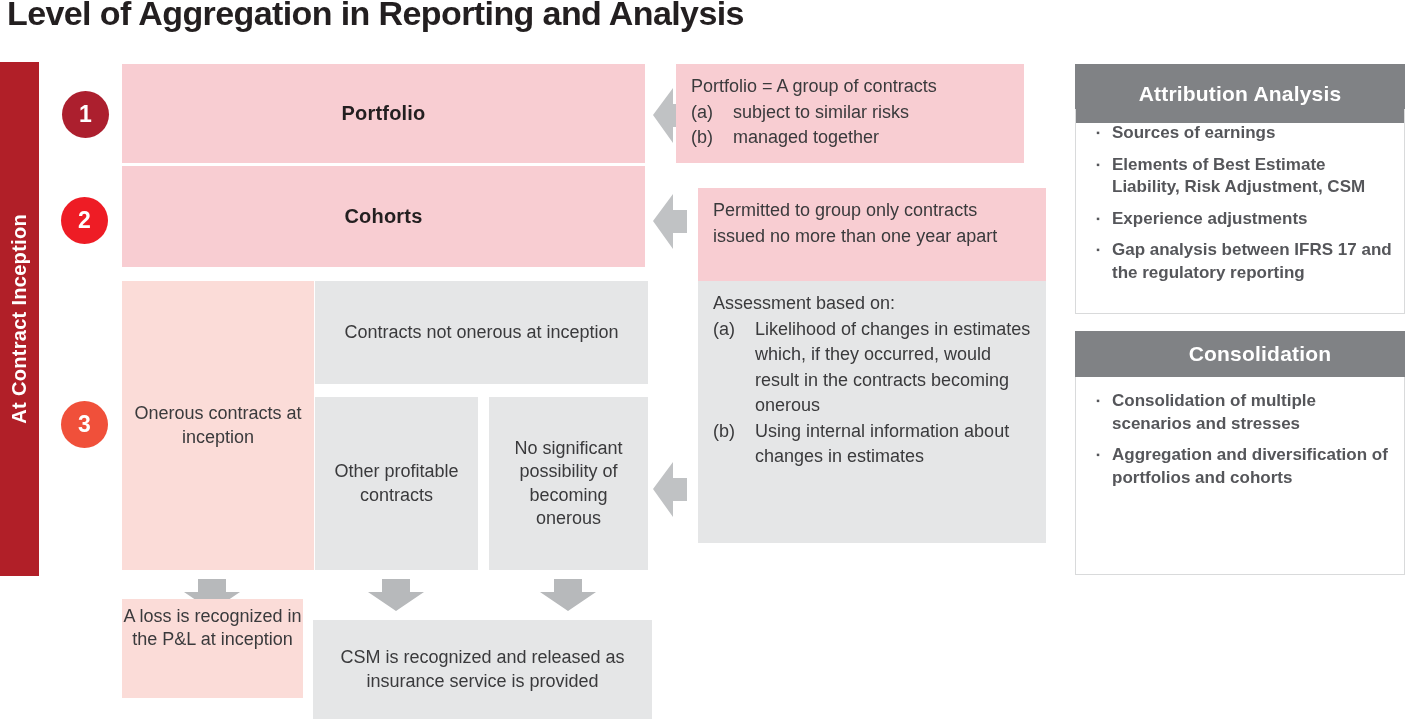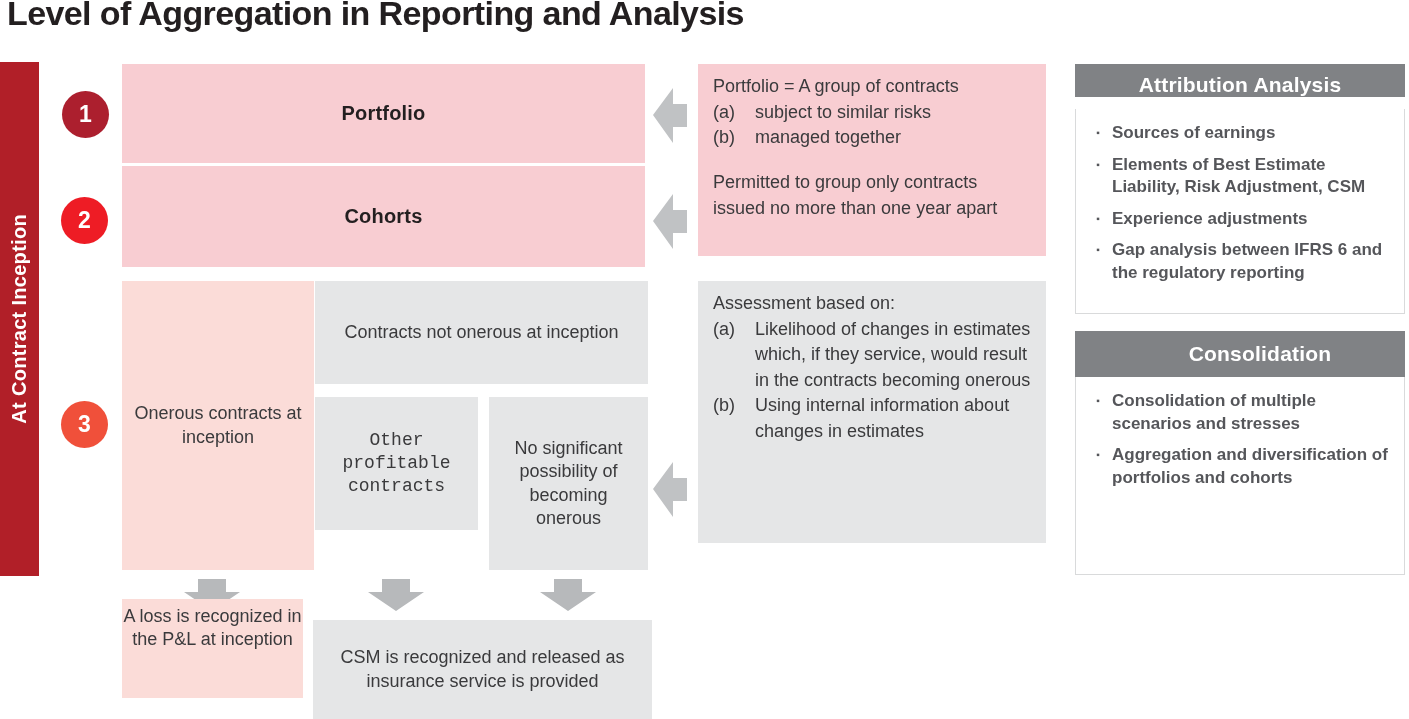--- a/index.html
+++ b/index.html
@@ -48,30 +48,30 @@
   .center-box{
     display:flex;align-items:center;justify-content:center;
     text-align:center;font-size:18px;line-height:1.28;color:#3a3a3c;
   }
   .head-label{font-weight:700;font-size:20px;color:#231f20;letter-spacing:0.2px;}
 
   .bx-portfolio{left:122px;top:64px;width:523px;height:99px;}
   .bx-cohorts{left:122px;top:166px;width:523px;height:101px;}
   .bx-onerous{left:122px;top:281px;width:192px;height:289px;}
   .bx-notonerous{left:315px;top:281px;width:333px;height:103px;text-align:center;}
-  .bx-other{left:315px;top:397px;width:163px;height:133px;font-family:Liberation Mono, monospace;}
+  .bx-other{left:315px;top:397px;width:163px;height:173px;}
   .bx-nosig{left:489px;top:397px;width:159px;height:173px;padding:16px 10px;}
 
   
   .note{
     font-size:18px;line-height:1.42;color:#3a3a3c;text-align:left;
     padding:10px 12px 8px 15px;
   }
-  .bx-note1{left:698px;top:64px;width:348px;height:99px;}
-  .bx-note2{left:698px;top:160px;width:348px;height:96px;}
+  .bx-note1{left:676px;top:64px;width:348px;height:99px;}
+  .bx-note2{left:698px;top:188px;width:348px;height:96px;}
   .bx-assess{left:698px;top:281px;width:348px;height:262px;}
   .note-row{display:grid;grid-template-columns:42px 1fr;align-items:start;}
 
   
   .bx-loss{left:122px;top:599px;width:181px;height:99px;padding-top:6px;align-items:flex-start;}
   .bx-csm{left:313px;top:620px;width:339px;height:99px;padding:16px 12px;}
 
   
   .arrow{display:block;}
   .arrow-left1{left:653px;top:88px;}
@@ -81,21 +81,21 @@
   .arrow-down2{left:368px;top:579px;}
   .arrow-down3{left:540px;top:579px;}
 
   
   .panel{left:1075px;width:330px;box-sizing:border-box;}
   .panel-header{
     background:#808285;color:#ffffff;
     display:flex;align-items:center;justify-content:center;
     font-weight:700;font-size:21px;letter-spacing:0.2px;
   }
-  .panel1-header{top:64px;height:33px;align-items:flex-end;}
+  .panel1-header{top:64px;height:59px;}
   .panel2-header{top:331px;height:46px;padding-left:40px;}
   .panel-body{
     border:1px solid #d9dadb;border-top:none;
     padding:10px 10px 8px 8px;box-sizing:border-box;
   }
   .panel1-body{top:109px;height:205px;}
   .panel2-body{top:377px;height:198px;}
   .panel-item{
     display:grid;grid-template-columns:28px 1fr;
     font-size:17px;font-weight:700;color:#55565a;line-height:1.33;
@@ -162,21 +162,21 @@
 <div class="abs box grayfill center-box bx-nosig">
   <span>No significant possibility of becoming onerous</span>
 </div>
 <svg class="abs arrow arrow-left3" width="34" height="55" viewBox="0 0 34 55">
   <polygon points="0,27 20,0 20,16 34,16 34,39 20,39 20,55" fill="#c0c2c4"></polygon>
 </svg>
 <div class="abs box grayfill note bx-assess">
   <div>Assessment based on:</div>
   <div class="note-row">
     <span>(a)</span>
-    <span>Likelihood of changes in estimates which, if they service, would result in the contracts becoming onerous</span>
+    <span>Likelihood of changes in estimates which, if they occurred, would result in the contracts becoming onerous</span>
   </div>
   <div class="note-row">
     <span>(b)</span>
     <span>Using internal information about changes in estimates</span>
   </div>
 </div>
 
 <svg class="abs arrow arrow-down1" width="56" height="32" viewBox="0 0 56 32">
   <polygon points="14,0 42,0 42,13 56,13 28,32 0,13 14,13" fill="#b7b9bb"></polygon>
 </svg>
@@ -205,21 +205,21 @@
   <div class="panel-item">
     <span class="bullet">▪</span>
     <span>Elements of Best Estimate Liability, Risk Adjustment, CSM</span>
   </div>
   <div class="panel-item">
     <span class="bullet">▪</span>
     <span>Experience adjustments</span>
   </div>
   <div class="panel-item">
     <span class="bullet">▪</span>
-    <span>Gap analysis between IFRS 6 and the regulatory reporting</span>
+    <span>Gap analysis between IFRS 17 and the regulatory reporting</span>
   </div>
 </div>
 
 <div class="abs panel panel-header panel2-header">
   <span>Consolidation</span>
 </div>
 <div class="abs panel panel-body panel2-body">
   <div class="panel-item">
     <span class="bullet">▪</span>
     <span>Consolidation of multiple scenarios and stresses</span>

